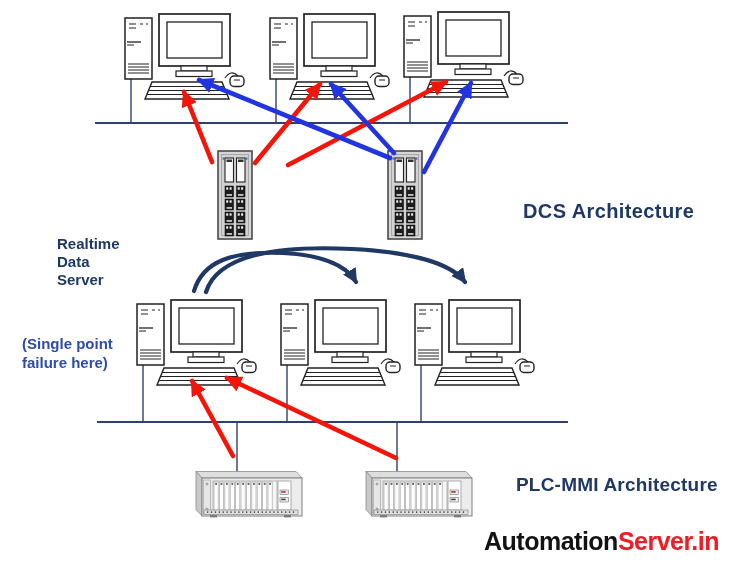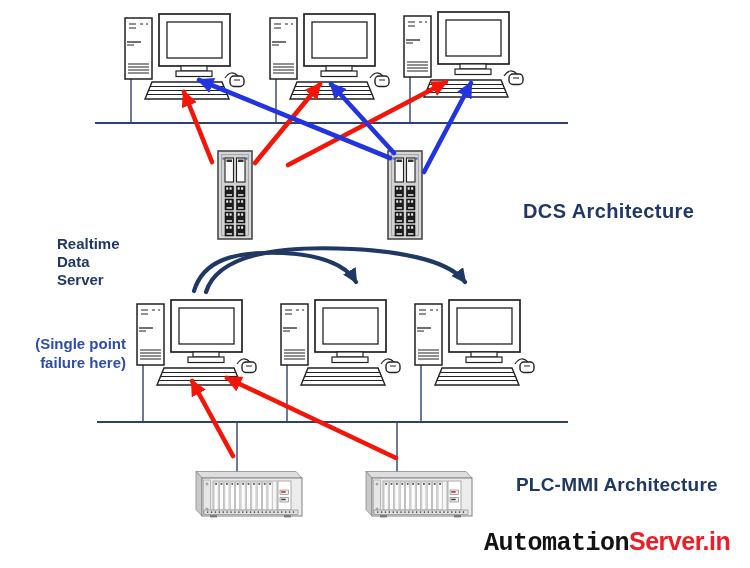--- a/index.html
+++ b/index.html
@@ -13,25 +13,25 @@
   .l-conn{stroke:var(--bus-line,#2e4070);stroke-width:1.4;fill:none;}
   .l-red{stroke:var(--red-arrow,#f5140a);stroke-width:4.6;stroke-linecap:round;fill:none;}
   .l-blue{stroke:var(--blue-arrow,#2134e0);stroke-width:4.6;stroke-linecap:round;fill:none;}
   .l-arc{stroke:var(--flow-arc,#1f3864);stroke-width:4.2;stroke-linecap:round;fill:none;}
   .mkf-red{fill:var(--red-arrow,#f5140a);}
   .mkf-blue{fill:var(--blue-arrow,#2134e0);}
   .mkf-navy{fill:var(--flow-arc,#1f3864);}
   
   .lbl{position:absolute;font-weight:bold;color:var(--navy-ink,#1f3864);}
   .lbl-realtime{left:57px;top:235px;width:140px;text-align:left;font-size:15px;line-height:18px;white-space:pre-line;}
-  .lbl-single{left:0;top:334px;width:126px;text-align:right;font-size:15px;line-height:19px;white-space:pre-line;color:var(--single-blue,#2f4da8);}
+  .lbl-single{left:22px;top:334px;width:126px;text-align:left;font-size:15px;line-height:19px;white-space:pre-line;color:var(--single-blue,#2f4da8);}
   .lbl-dcs{left:523px;top:200px;font-size:20px;letter-spacing:.4px;white-space:nowrap;}
   .lbl-plc{left:516px;top:474px;font-size:19px;letter-spacing:.2px;white-space:nowrap;}
   .brand{position:absolute;left:484px;top:527px;font-size:25px;font-weight:bold;letter-spacing:-.5px;white-space:nowrap;}
-  .brand .b1{color:var(--brand-black,#121212);font-family:Liberation Mono, monospace;}
+  .brand .b1{color:var(--brand-black,#121212);}
   .brand .b2{color:var(--brand-red,#ee1c25);}
 </style>
 </head>
 <body>
 
 <div class="stage">
 
   <svg class="diagram" width="750" height="568" viewBox="0 0 750 568">
     <defs>
 

